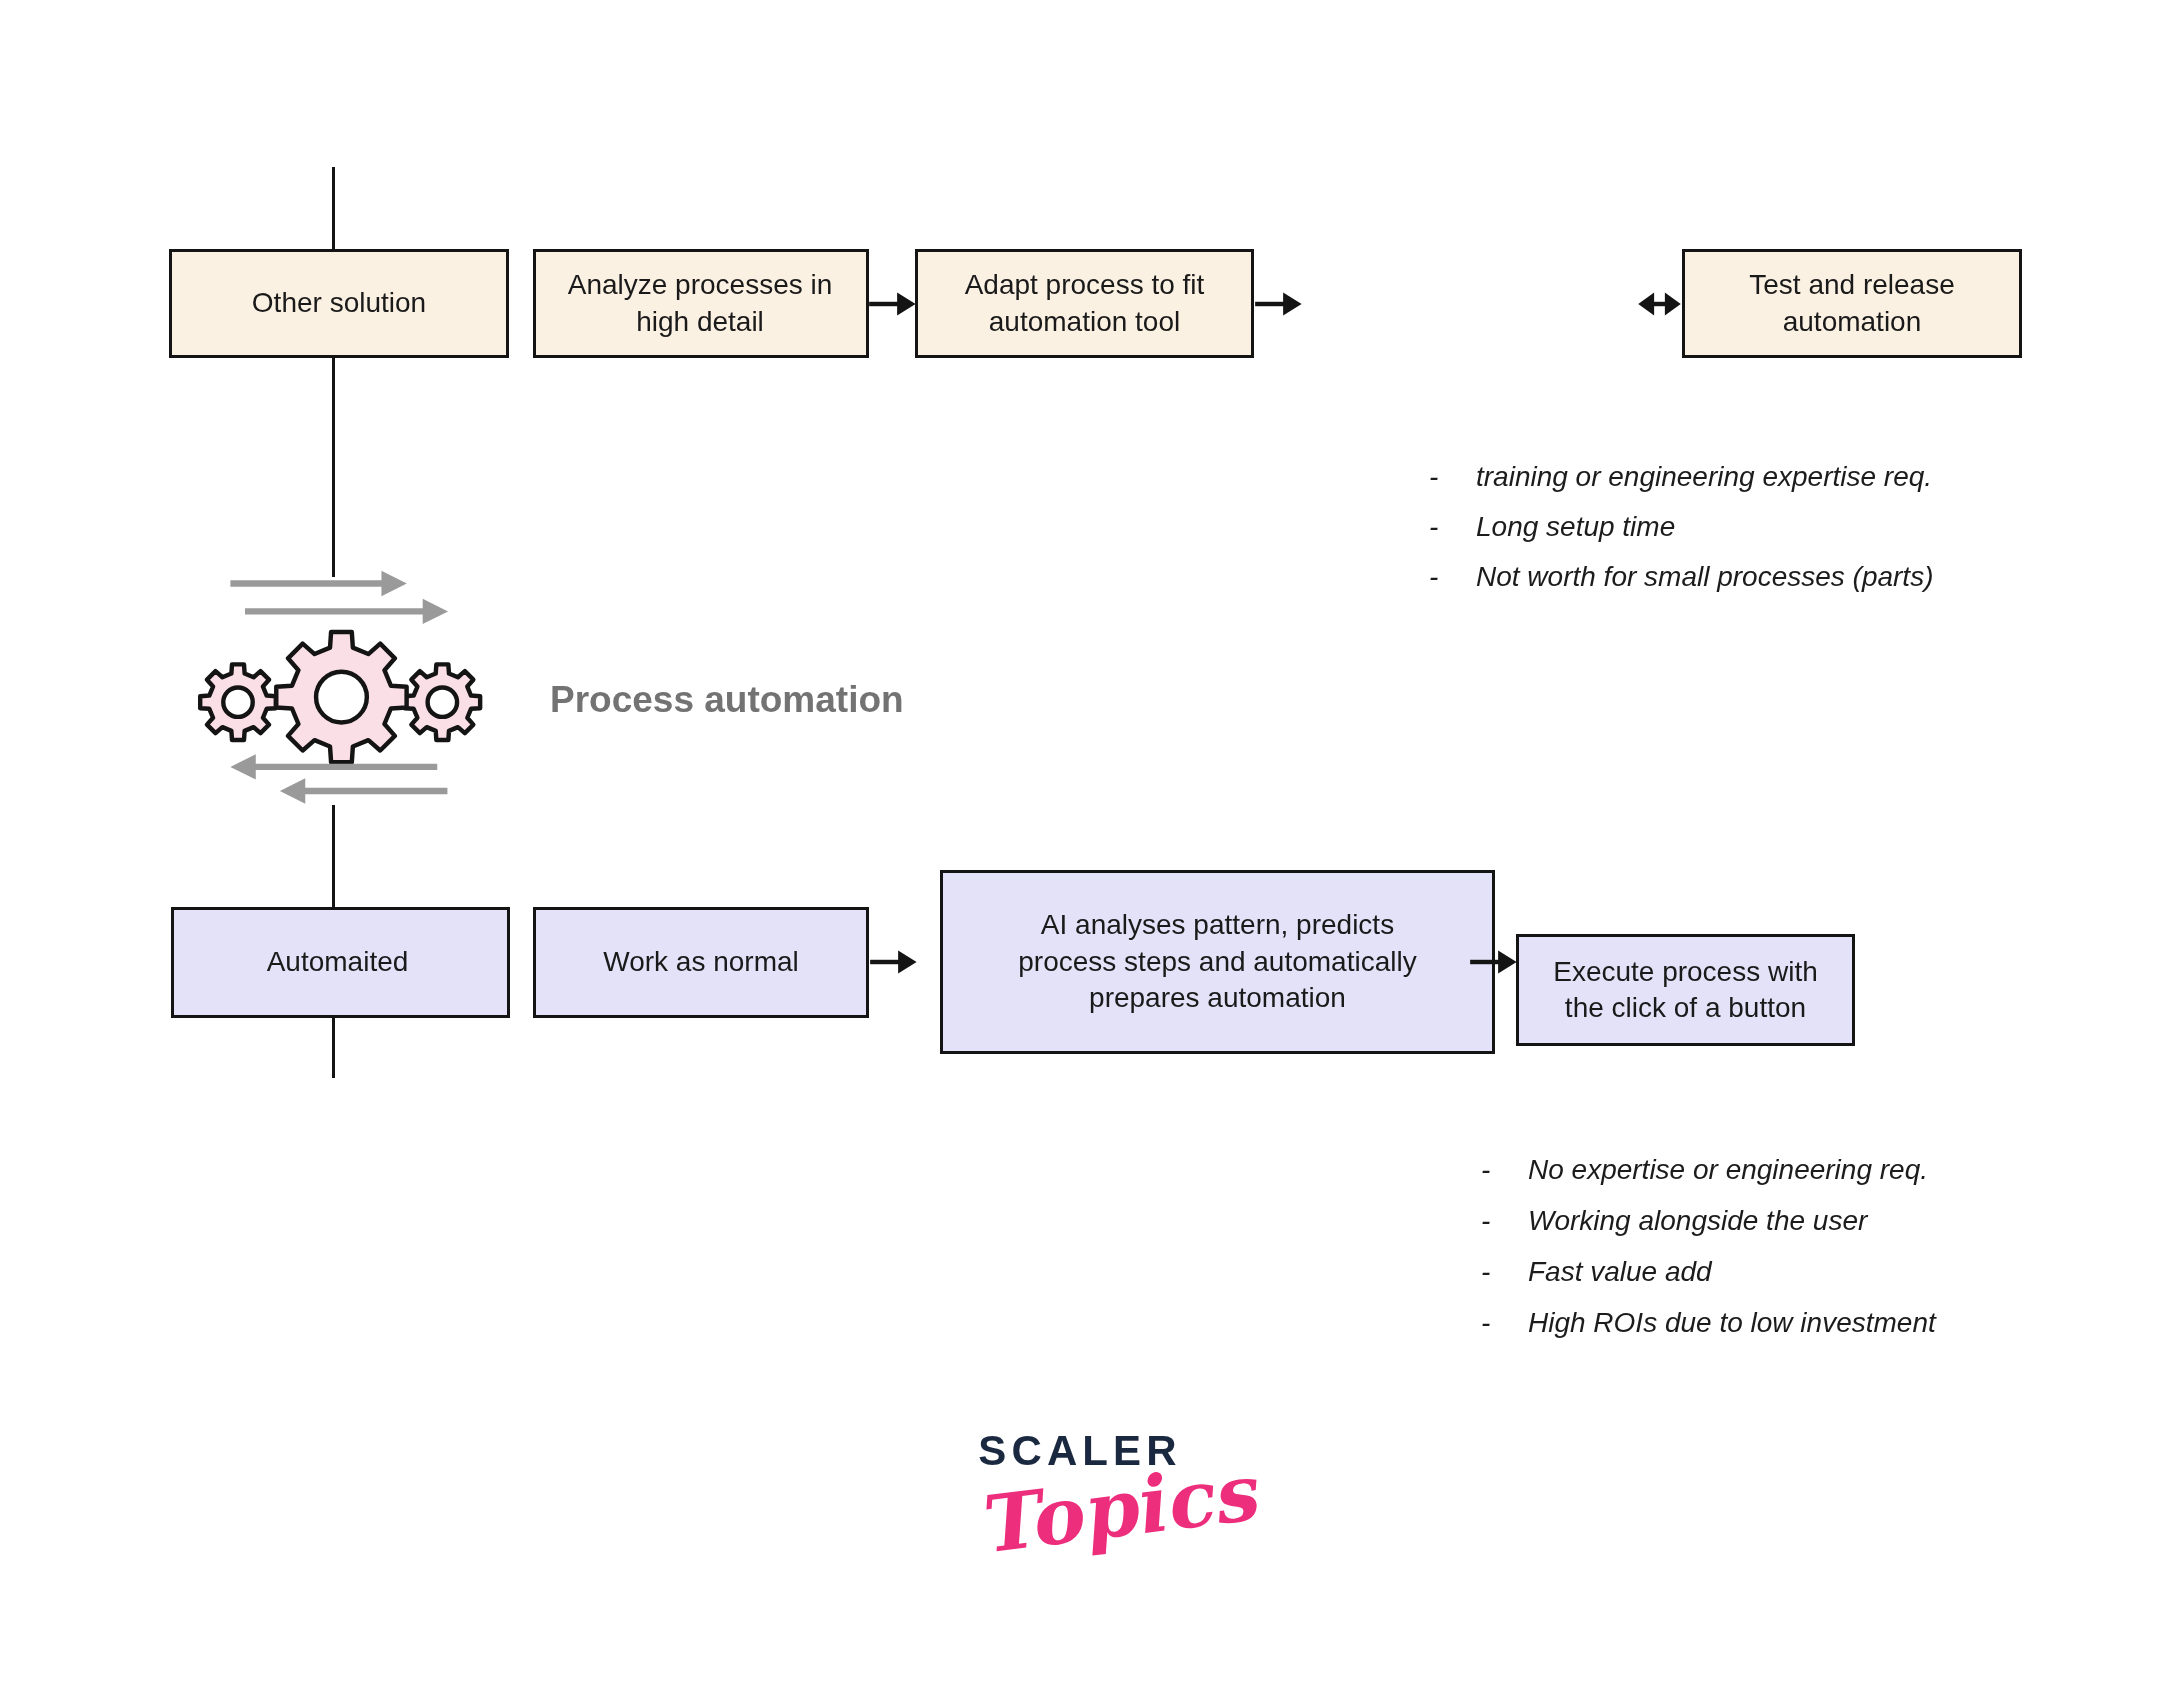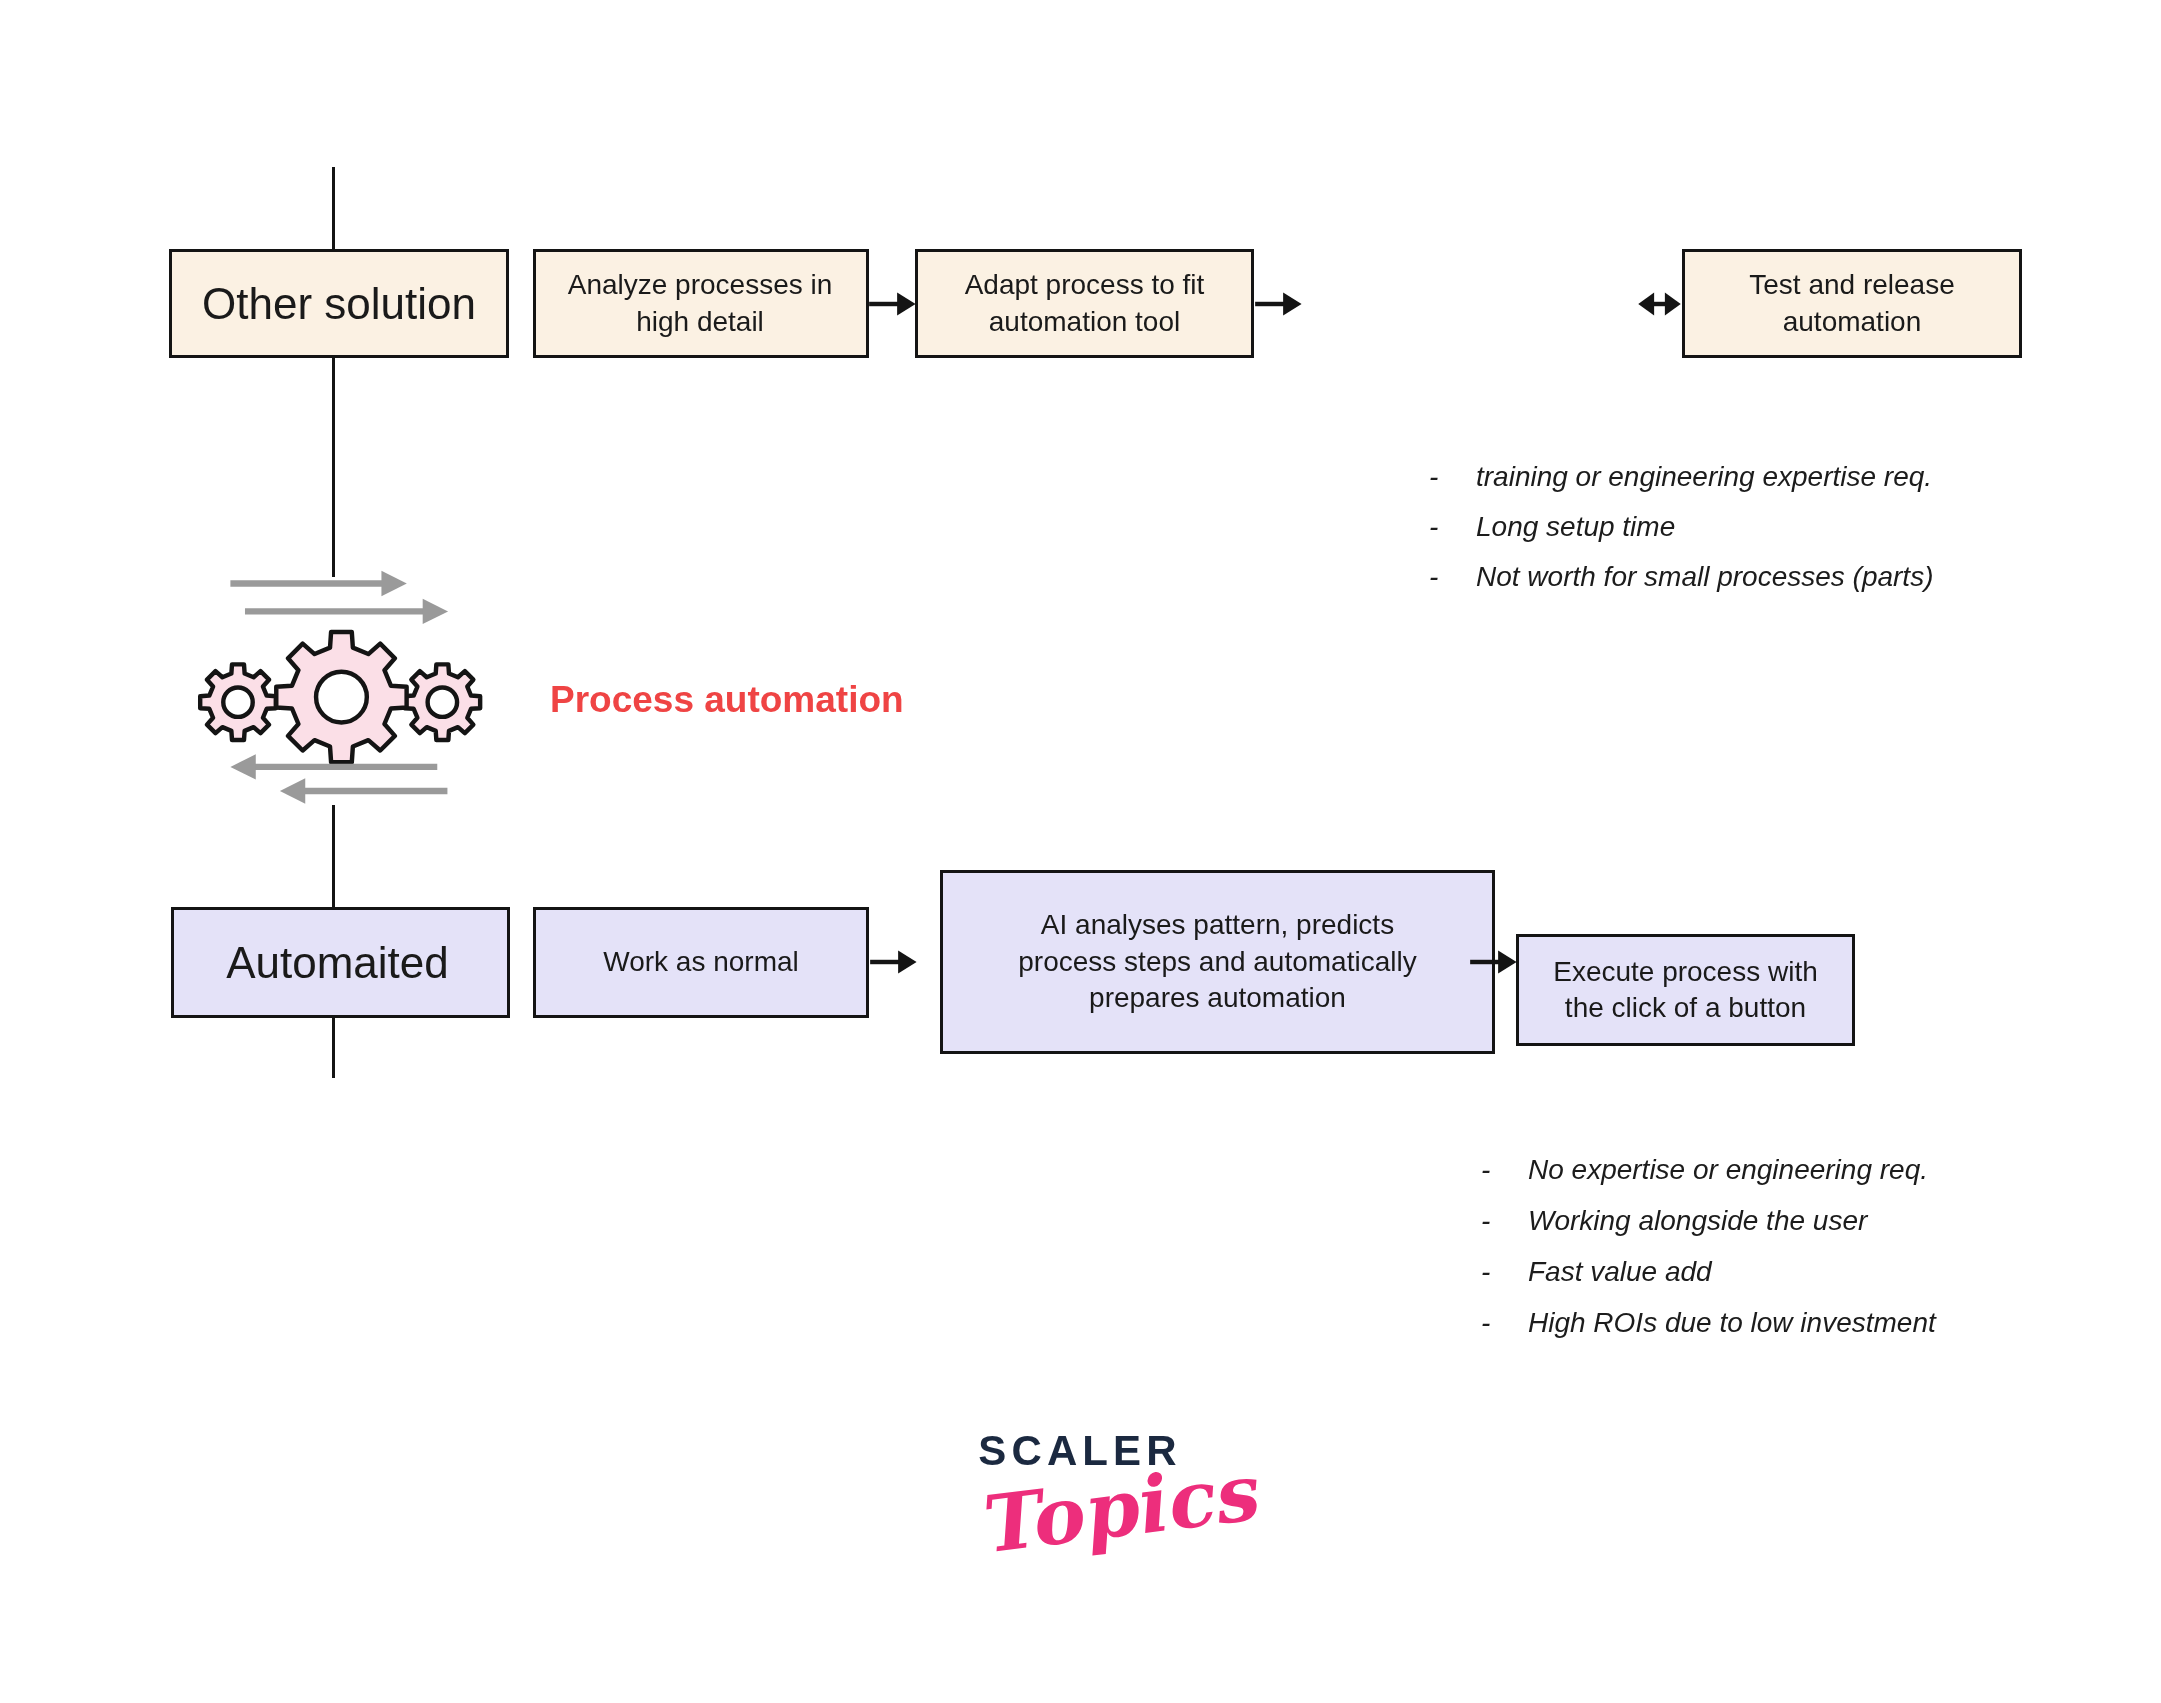--- a/index.html
+++ b/index.html
@@ -8,29 +8,29 @@
     font-family:"Liberation Sans",sans-serif;color:#1a1a1a;
   }
   .vseg{position:absolute;left:332px;width:3.2px;background:#141414;}
   .box{
     position:absolute;box-sizing:border-box;border:3.2px solid #141414;
     display:flex;align-items:center;justify-content:center;text-align:center;
     font-size:28px;line-height:1.3;padding:0 18px;
   }
   .cream{background:#FBF1E3;}
   .lav{background:#E4E2F8;}
-  .label-box{font-size:44px;}
+  .label-box{font-size:28px;}
   .arrow{position:absolute;}
   .bullets{position:absolute;font-style:italic;font-size:28px;color:#1c1c1c;}
   .bullet{display:flex;align-items:center;}
   .bullets.cons .bullet{height:50px;}
   .bullets.pros .bullet{height:51px;}
   .bullet .dash{width:47px;flex:none;}
   .proc-label{
-    position:absolute;left:550px;top:679px;font-size:37px;font-weight:bold;color:#ef4444;
+    position:absolute;left:550px;top:679px;font-size:37px;font-weight:bold;color:#737373;
   }
   .logo-word{
     position:absolute;left:953px;top:1427px;width:254px;text-align:center;
     font-size:42px;font-weight:800;letter-spacing:5.1px;color:#1B2940;
   }
   .logo-script{
     position:absolute;left:984px;top:1467px;width:203px;text-align:center;
     font-family:"DejaVu Serif",serif;font-style:italic;font-weight:bold;
     font-size:78px;color:#ED2E7C;transform:rotate(-7deg);
   }

